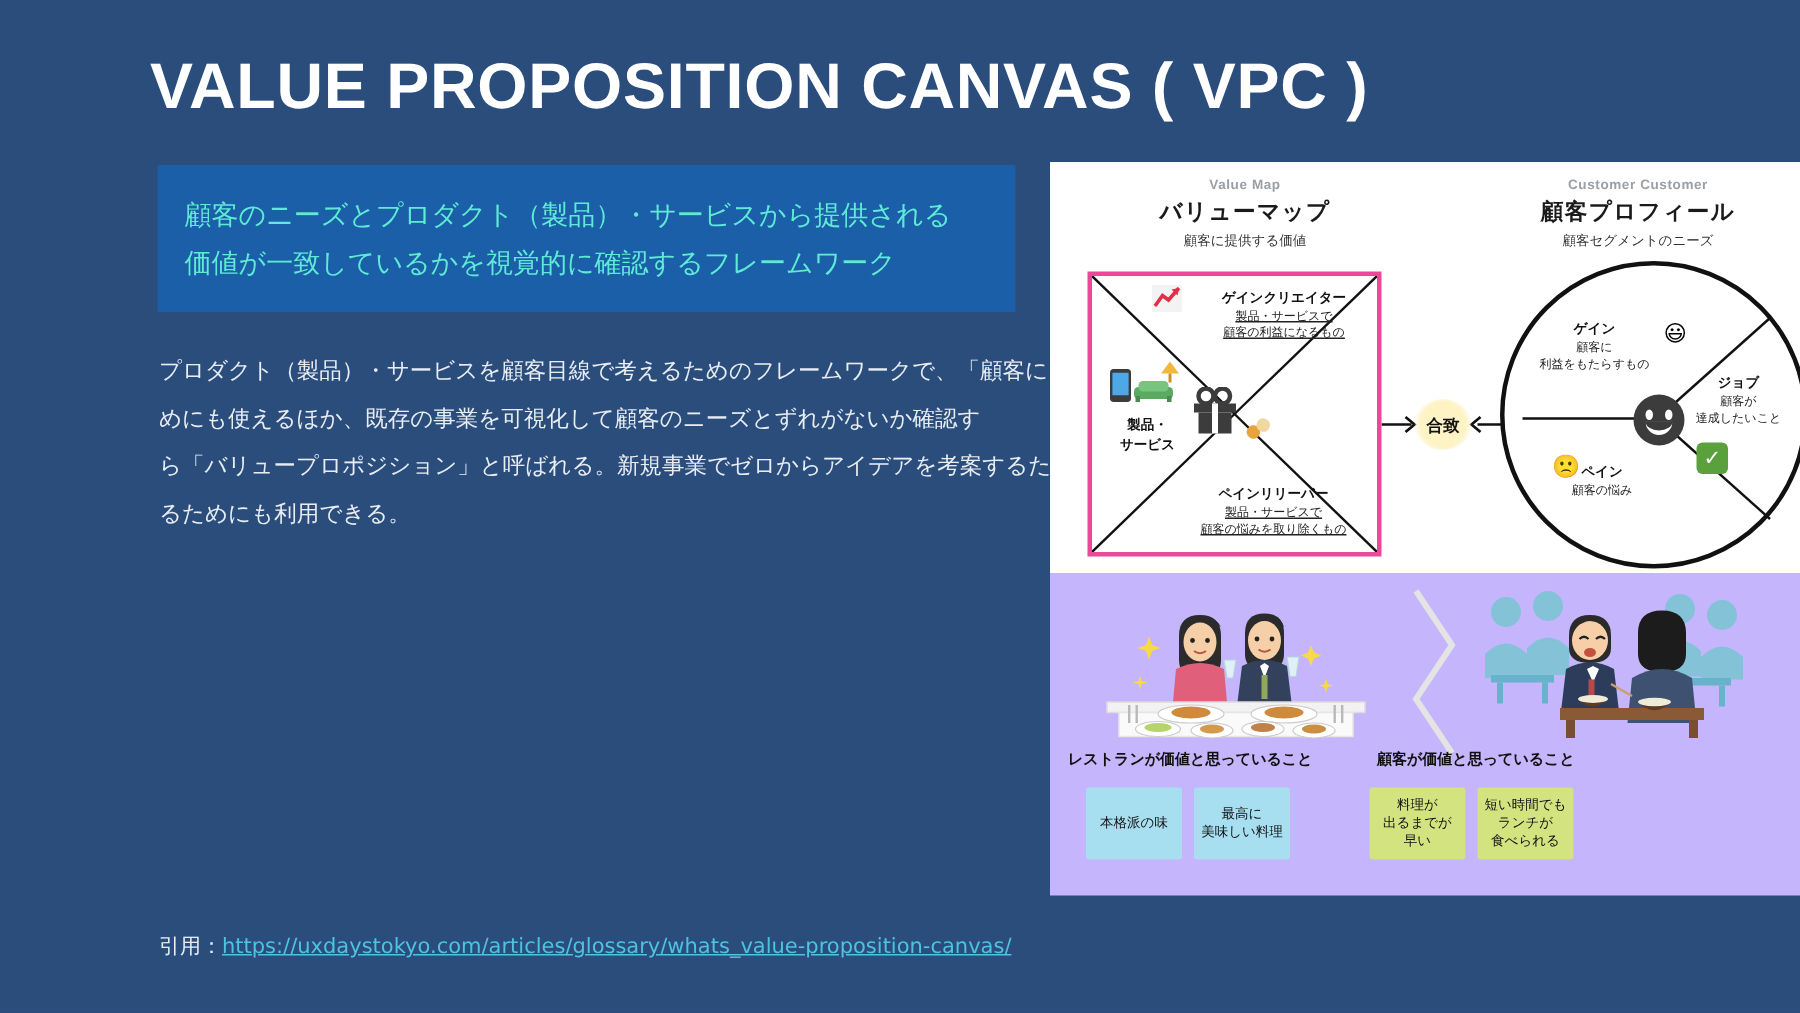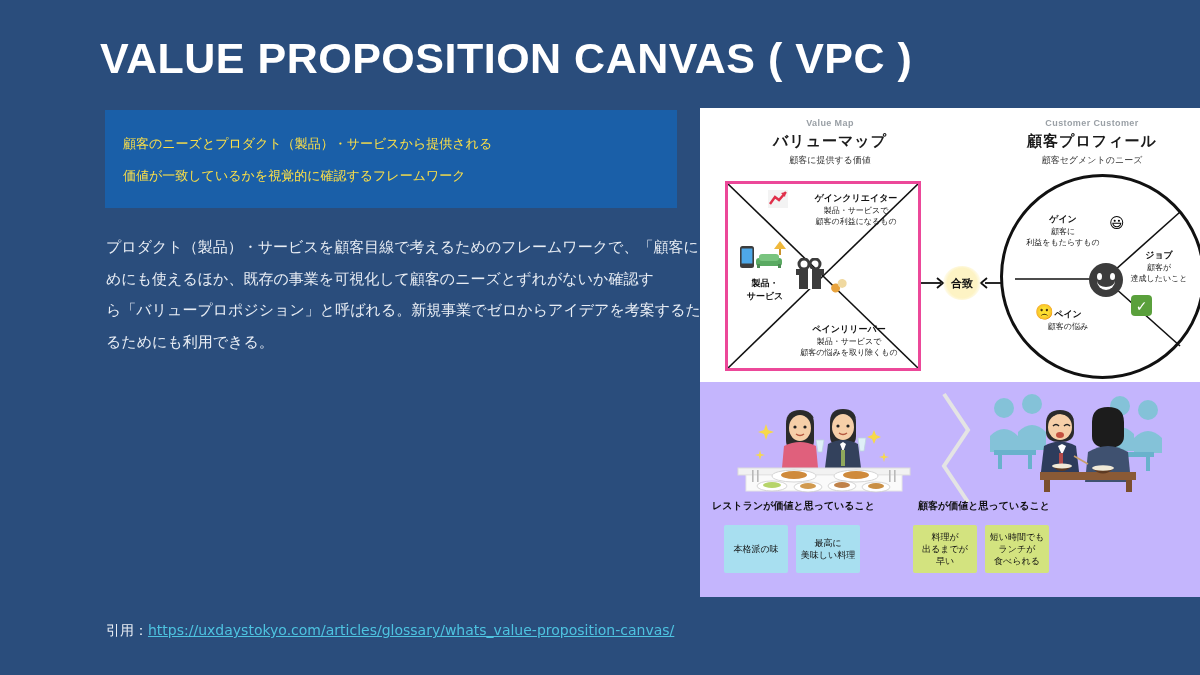--- a/index.html
+++ b/index.html
@@ -30,22 +30,22 @@
 
   
   .callout {
     position: absolute;
     left: 57px; top: 110px;
     width: 572px; height: 98px;
     background: #1a5fa8;
     padding: 18px 0 0 18px;
   }
   .callout-line {
-    color: #fde047;
-    font-size: 13px;
+    color: #5eead4;
+    font-size: 18px;
     line-height: 32px;
     white-space: nowrap;
     font-family: "DejaVu Sans", sans-serif;
   }
 
   
   .body-copy {
     position: absolute;
     left: 58px; top: 232px;
     width: 595px;
@@ -109,21 +109,21 @@
     background: #fff;
   }
   .vmap-square svg { position: absolute; left: 0; top: 0; }
 
   .vm-label {
     position: absolute;
     text-align: center;
     font-family: "DejaVu Sans", sans-serif;
   }
   .vm-label .hd { font-size: 9px; font-weight: bold; color: #111; }
-  .vm-label .ln { font-size: 8px; color: #222; line-height: 11px; }
+  .vm-label .ln { font-size: 8px; color: #222; line-height: 11px; text-decoration: underline; }
 
   .gain-creator { left: 64px;  top: 8px;   width: 128px; }
   .pain-reliever{ left: 48px;  top: 139px; width: 146px; }
   .prod-serv    { left: 4px;   top: 93px;  width: 66px; }
 
   .vm-icon { position: absolute; }
 
   
   .match-wrap {
     position: absolute;

